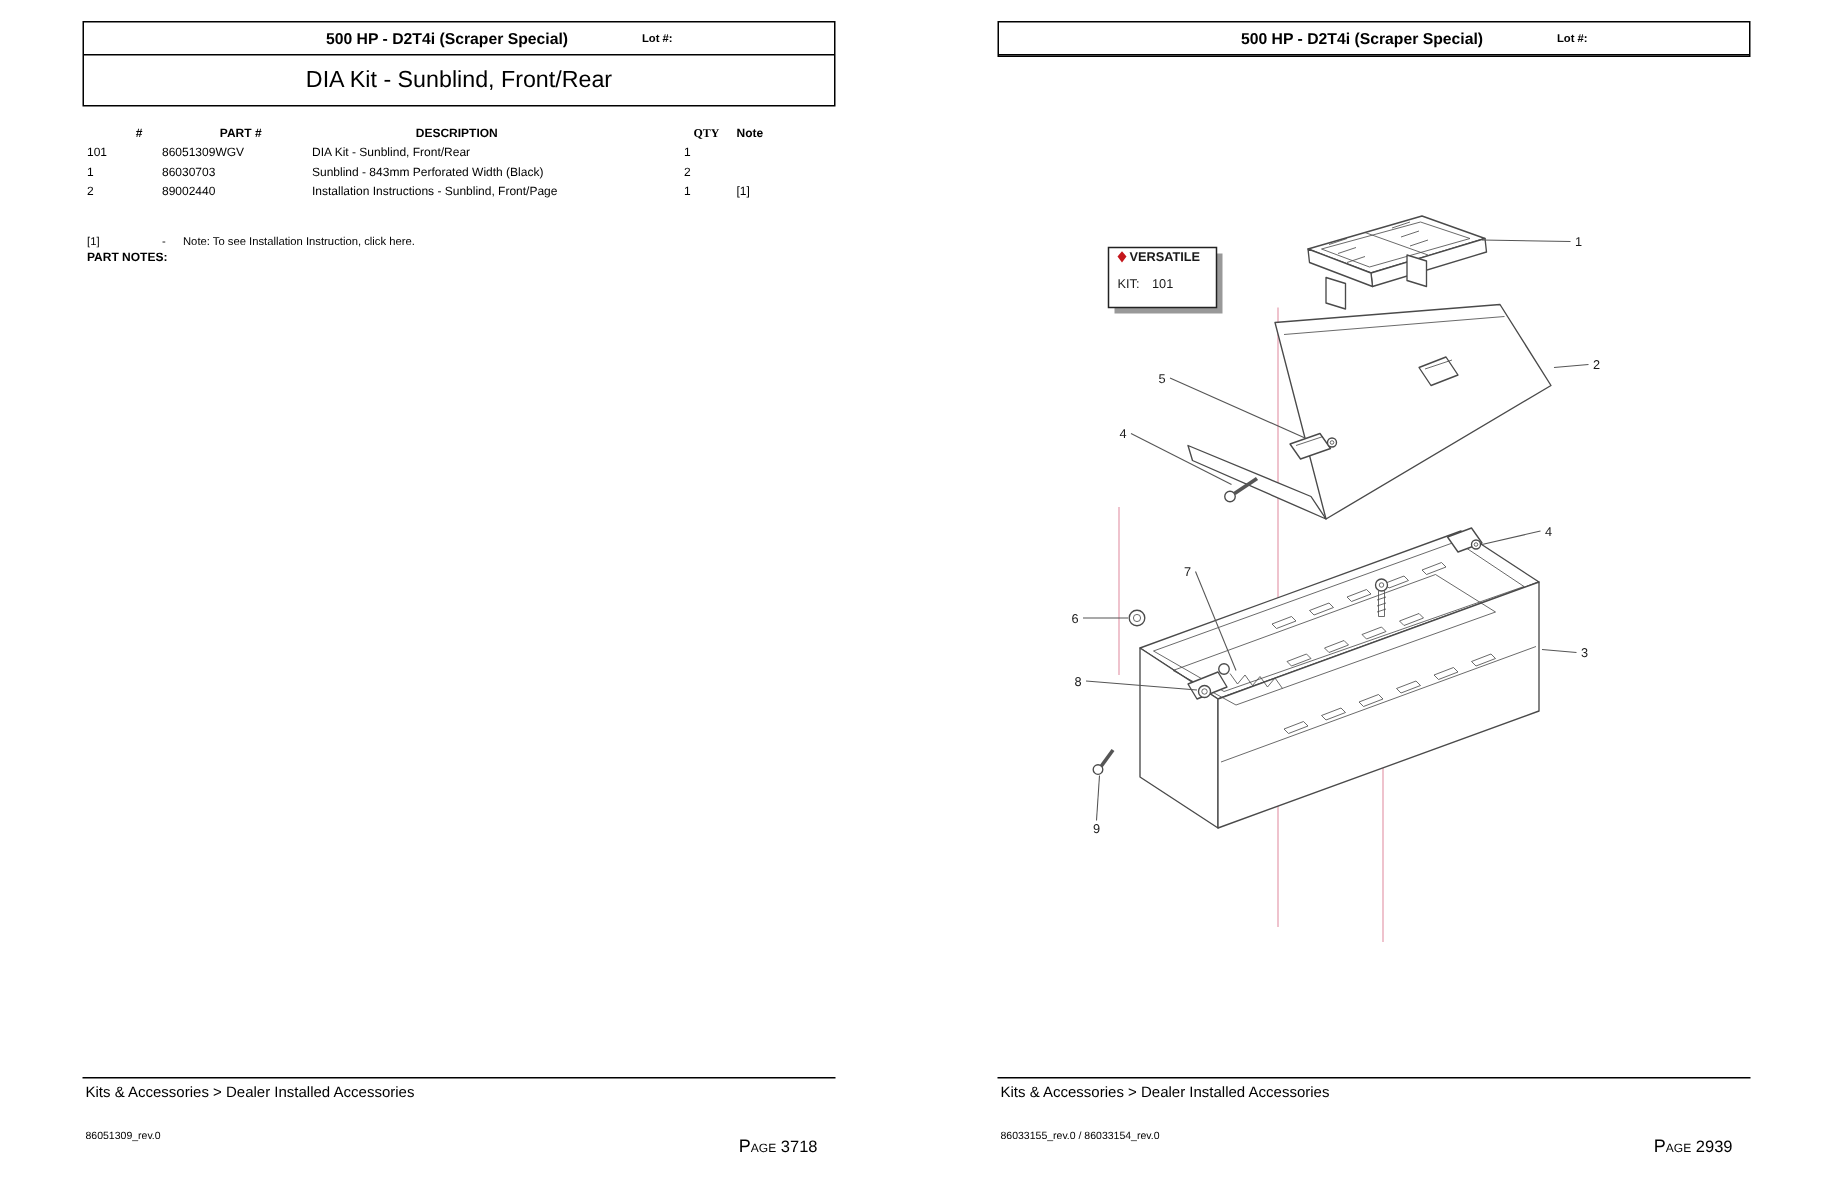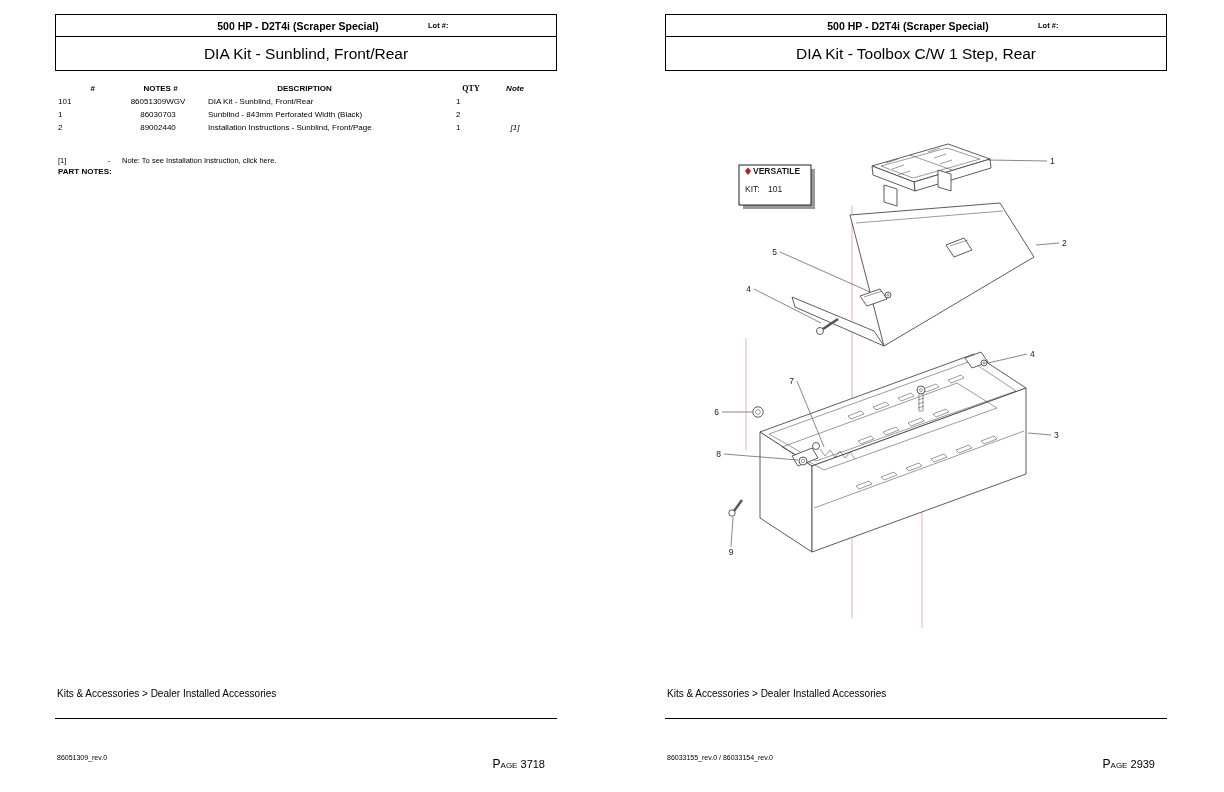--- a/index.html
+++ b/index.html
@@ -17,39 +17,39 @@
   .model { position:absolute; left:0; right:16px; top:0; line-height:22px; text-align:center;
            font-size:10.5px; font-weight:bold; }
   .lot { position:absolute; left:372px; top:6px; font-size:7.5px; font-weight:bold; }
   .header-row2 { height:33px; display:flex; align-items:center; justify-content:center; font-size:15.5px; }
 
   
   .tbl { position:absolute; left:0; top:84px; width:502px; font-size:8px; }
   .trow { position:relative; height:13px; }
   .trow span { position:absolute; top:0; white-space:nowrap; }
   .c-num  { left:3px;   width:37px; }
-  .c-part { left:53px;  width:100px;text-align:center; }
+  .c-part { left:53px;  width:100px; }
   .c-desc { left:153px; width:240px; }
   .c-qty  { left:401px; width:30px; }
-  .c-note { left:436px; width:48px; text-align:center;font-style:italic; }
+  .c-note { left:436px; width:48px; text-align:left; }
   .thead { font-weight:bold; }
   .thead .c-num  { text-align:right; }
   .thead .c-part { width:105px; text-align:center; }
   .thead .c-desc { width:193px; text-align:center; }
   .thead .c-qty  { left:396px; width:40px; text-align:center;font-family:Liberation Serif, serif; }
 
   .pnotes-label { position:absolute; left:3px; top:139px; font-size:8px; font-weight:bold;margin-top:28px; }
   .pnote { position:absolute; left:3px; top:156px; width:420px; height:10px; font-size:7.5px; }
   .pnote .ref  { position:absolute; left:0; }
   .pnote .dash { position:absolute; left:50px; }
   .pnote .txt  { position:absolute; left:64px; white-space:nowrap; }
 
   
   .footer-rule { position:absolute; top:718px; left:0; width:502px; border-top:1.1px solid #000; }
-  .breadcrumb  { position:absolute; top:688px; left:2px; font-size:10px;text-align:right; }
+  .breadcrumb  { position:absolute; top:723px; left:2px; font-size:10px;text-align:right; }
   .revision    { position:absolute; top:754px; left:2px; font-size:7px; }
   .page-ind    { position:absolute; top:757px; right:12px; font-size:11px; }
   .page-ind .lbl { font-variant:small-caps; font-size:12px; }
 
   
   .diagram { position:absolute; left:35px; top:130px; width:440px; height:520px; }
   .diagram text { font-family:"Liberation Sans", sans-serif; font-size:8.5px; fill:#1a1a1a; }
   .diagram .part    { fill:#ffffff; stroke:#4a4a4a; stroke-width:0.9; stroke-linejoin:round; }
   .diagram .thin    { fill:none; stroke:#4a4a4a; stroke-width:0.55; }
   .diagram .leader  { stroke:#555; stroke-width:0.7; }
@@ -64,21 +64,21 @@
     <div class="header-row1">
       <div class="model">500 HP - D2T4i (Scraper Special)</div>
       <div class="lot">Lot #:</div>
     </div>
     <div class="header-row2">DIA Kit - Sunblind, Front/Rear</div>
   </div>
 
   <div class="tbl">
     <div class="trow thead">
       <span class="c-num">#</span>
-      <span class="c-part">NOTES #</span>
+      <span class="c-part">PART #</span>
       <span class="c-desc">DESCRIPTION</span>
       <span class="c-qty">QTY</span>
       <span class="c-note">Note</span>
     </div>
     <div class="trow">
       <span class="c-num">101</span>
       <span class="c-part">86051309WGV</span>
       <span class="c-desc">DIA Kit - Sunblind, Front/Rear</span>
       <span class="c-qty">1</span>
       <span class="c-note"></span>
@@ -115,21 +115,20 @@
   </div>
 </div>
 
 <div class="page" id="right-page">
 
   <div class="header-box">
     <div class="header-row1">
       <div class="model">500 HP - D2T4i (Scraper Special)</div>
       <div class="lot">Lot #:</div>
     </div>
-    <div class="header-row2">DIA Kit - Toolbox C/W 1 Step, Rear</div>
   </div>
 
   <svg class="diagram" viewBox="700 130 440 520">
 
     <g>
       <line class="pink" x1="852" y1="205" x2="852" y2="618"></line>
       <line class="pink" x1="922" y1="388" x2="922" y2="628"></line>
       <line class="pink" x1="746" y1="338" x2="746" y2="450"></line>
     </g>
 

